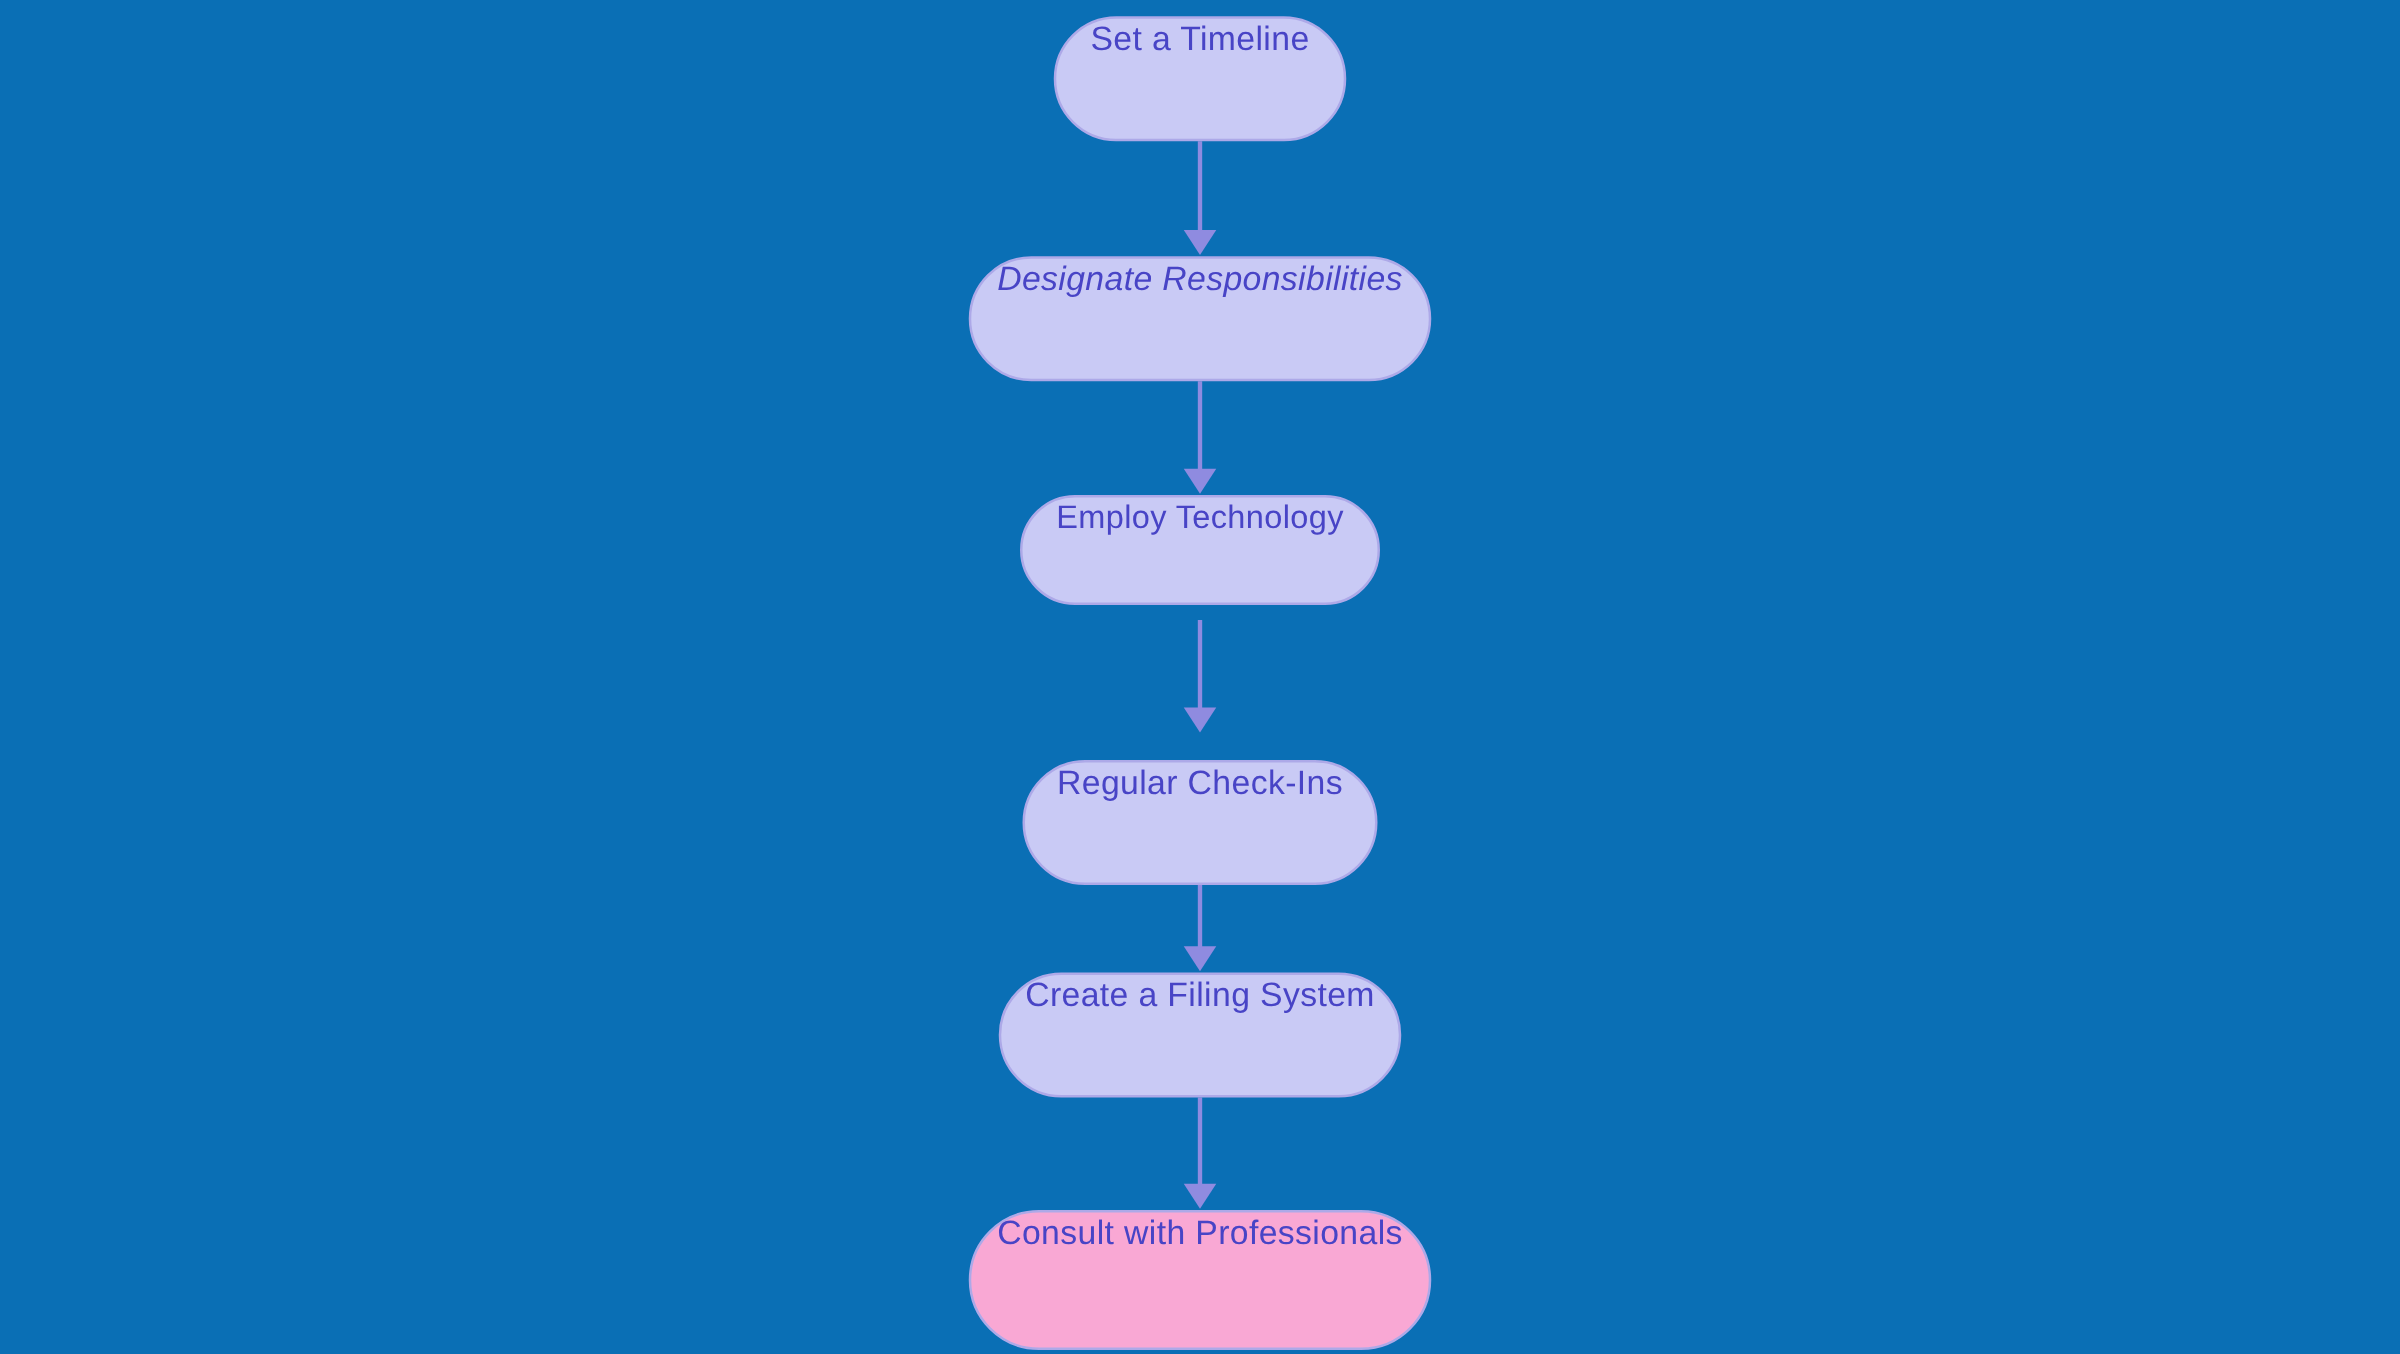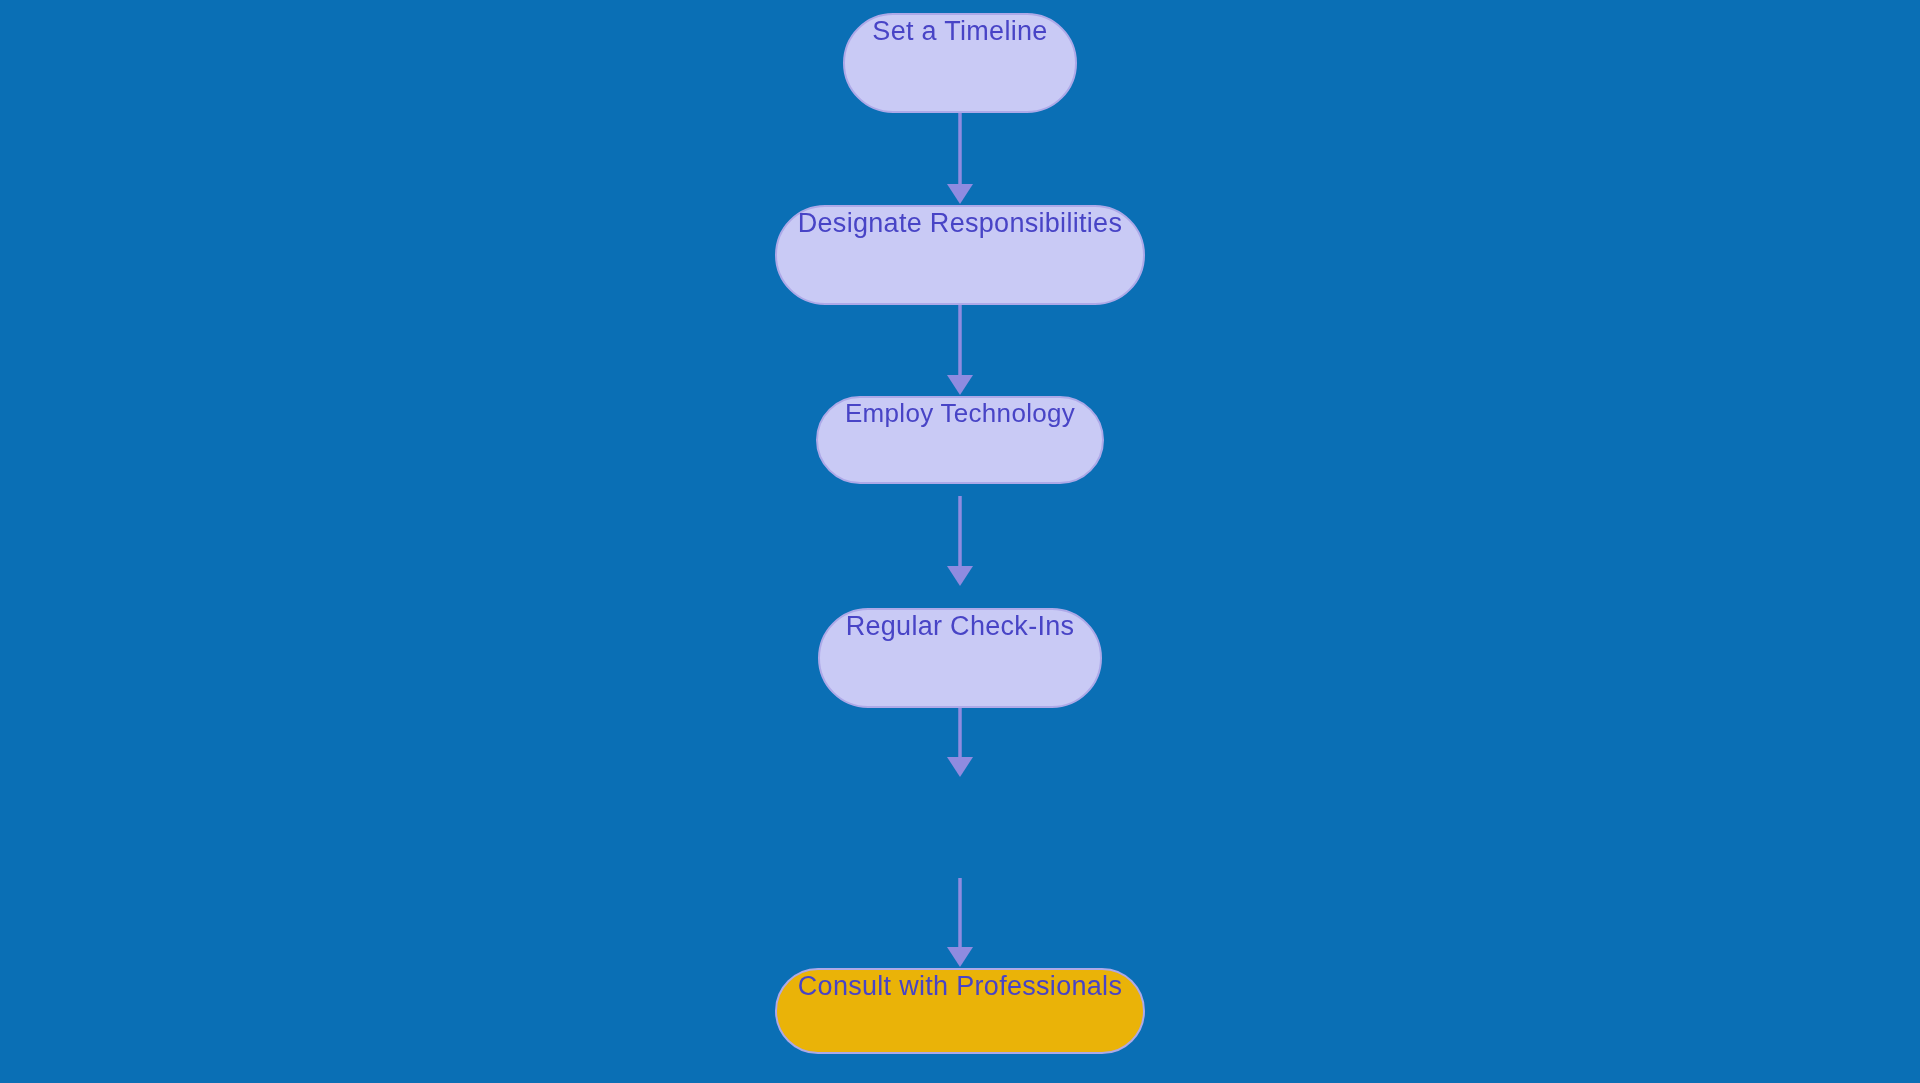--- a/index.html
+++ b/index.html
@@ -60,25 +60,28 @@
       </g>
       <g>
         <line x1="960" y1="878" x2="960" y2="951" stroke="#8f8be0" stroke-width="3.5"></line>
         <polygon points="947,947 973,947 960,967" fill="#8f8be0"></polygon>
       </g>
     </svg>
 
 <div class="flow-node" style="left: 843px; top: 13px; width: 234px; height: 100px; background: rgb(201, 202, 245); border-color: rgb(173, 169, 232); border-width: 2px; color: rgb(72, 68, 198); font-size: 27px;">
       <span class="flow-node-label">Set a Timeline</span>
     </div>
-    <div class="flow-node" style="left: 775px; top: 205px; width: 370px; height: 100px; background: rgb(201, 202, 245); border-color: rgb(173, 169, 232); border-width: 2px; color: rgb(72, 68, 198); font-size: 27px;">
+    <div class="flow-node" style="left: 775px; top: 205px; width: 370px; height: 100px; background: rgb(201, 202, 245); border-color: rgb(173, 169, 232); border-width: 2px; color: rgb(72, 68, 198); font-size: 27px; font-style: italic;">
       <span class="flow-node-label">Designate Responsibilities</span>
     </div>
     <div class="flow-node" style="left: 816px; top: 396px; width: 288px; height: 88px; background: rgb(201, 202, 245); border-color: rgb(173, 169, 232); border-width: 2px; color: rgb(72, 68, 198); font-size: 26px;">
       <span class="flow-node-label">Employ Technology</span>
     </div>
     <div class="flow-node" style="left: 818px; top: 587px; width: 284px; height: 100px; background: rgb(201, 202, 245); border-color: rgb(173, 169, 232); border-width: 2px; color: rgb(72, 68, 198); font-size: 27px; margin-top: 21px;">
       <span class="flow-node-label">Regular Check-Ins</span>
     </div>
-    <div class="flow-node" style="left: 775px; top: 968px; width: 370px; height: 86px; background: #eab308; border-color: rgb(173, 169, 232); border-width: 2px; color: rgb(72, 68, 198); font-size: 27px;">
+    <div class="flow-node" style="left: 799px; top: 778px; width: 322px; height: 100px; background: rgb(201, 202, 245); border-color: rgb(173, 169, 232); border-width: 2px; color: rgb(72, 68, 198); font-size: 27px;">
+      <span class="flow-node-label">Create a Filing System</span>
+    </div>
+    <div class="flow-node" style="left: 775px; top: 968px; width: 370px; height: 112px; background: #f9a8d4; border-color: rgb(173, 169, 232); border-width: 2px; color: rgb(72, 68, 198); font-size: 27px;">
       <span class="flow-node-label">Consult with Professionals</span>
     </div>
   </div>
 
 </body></html>

